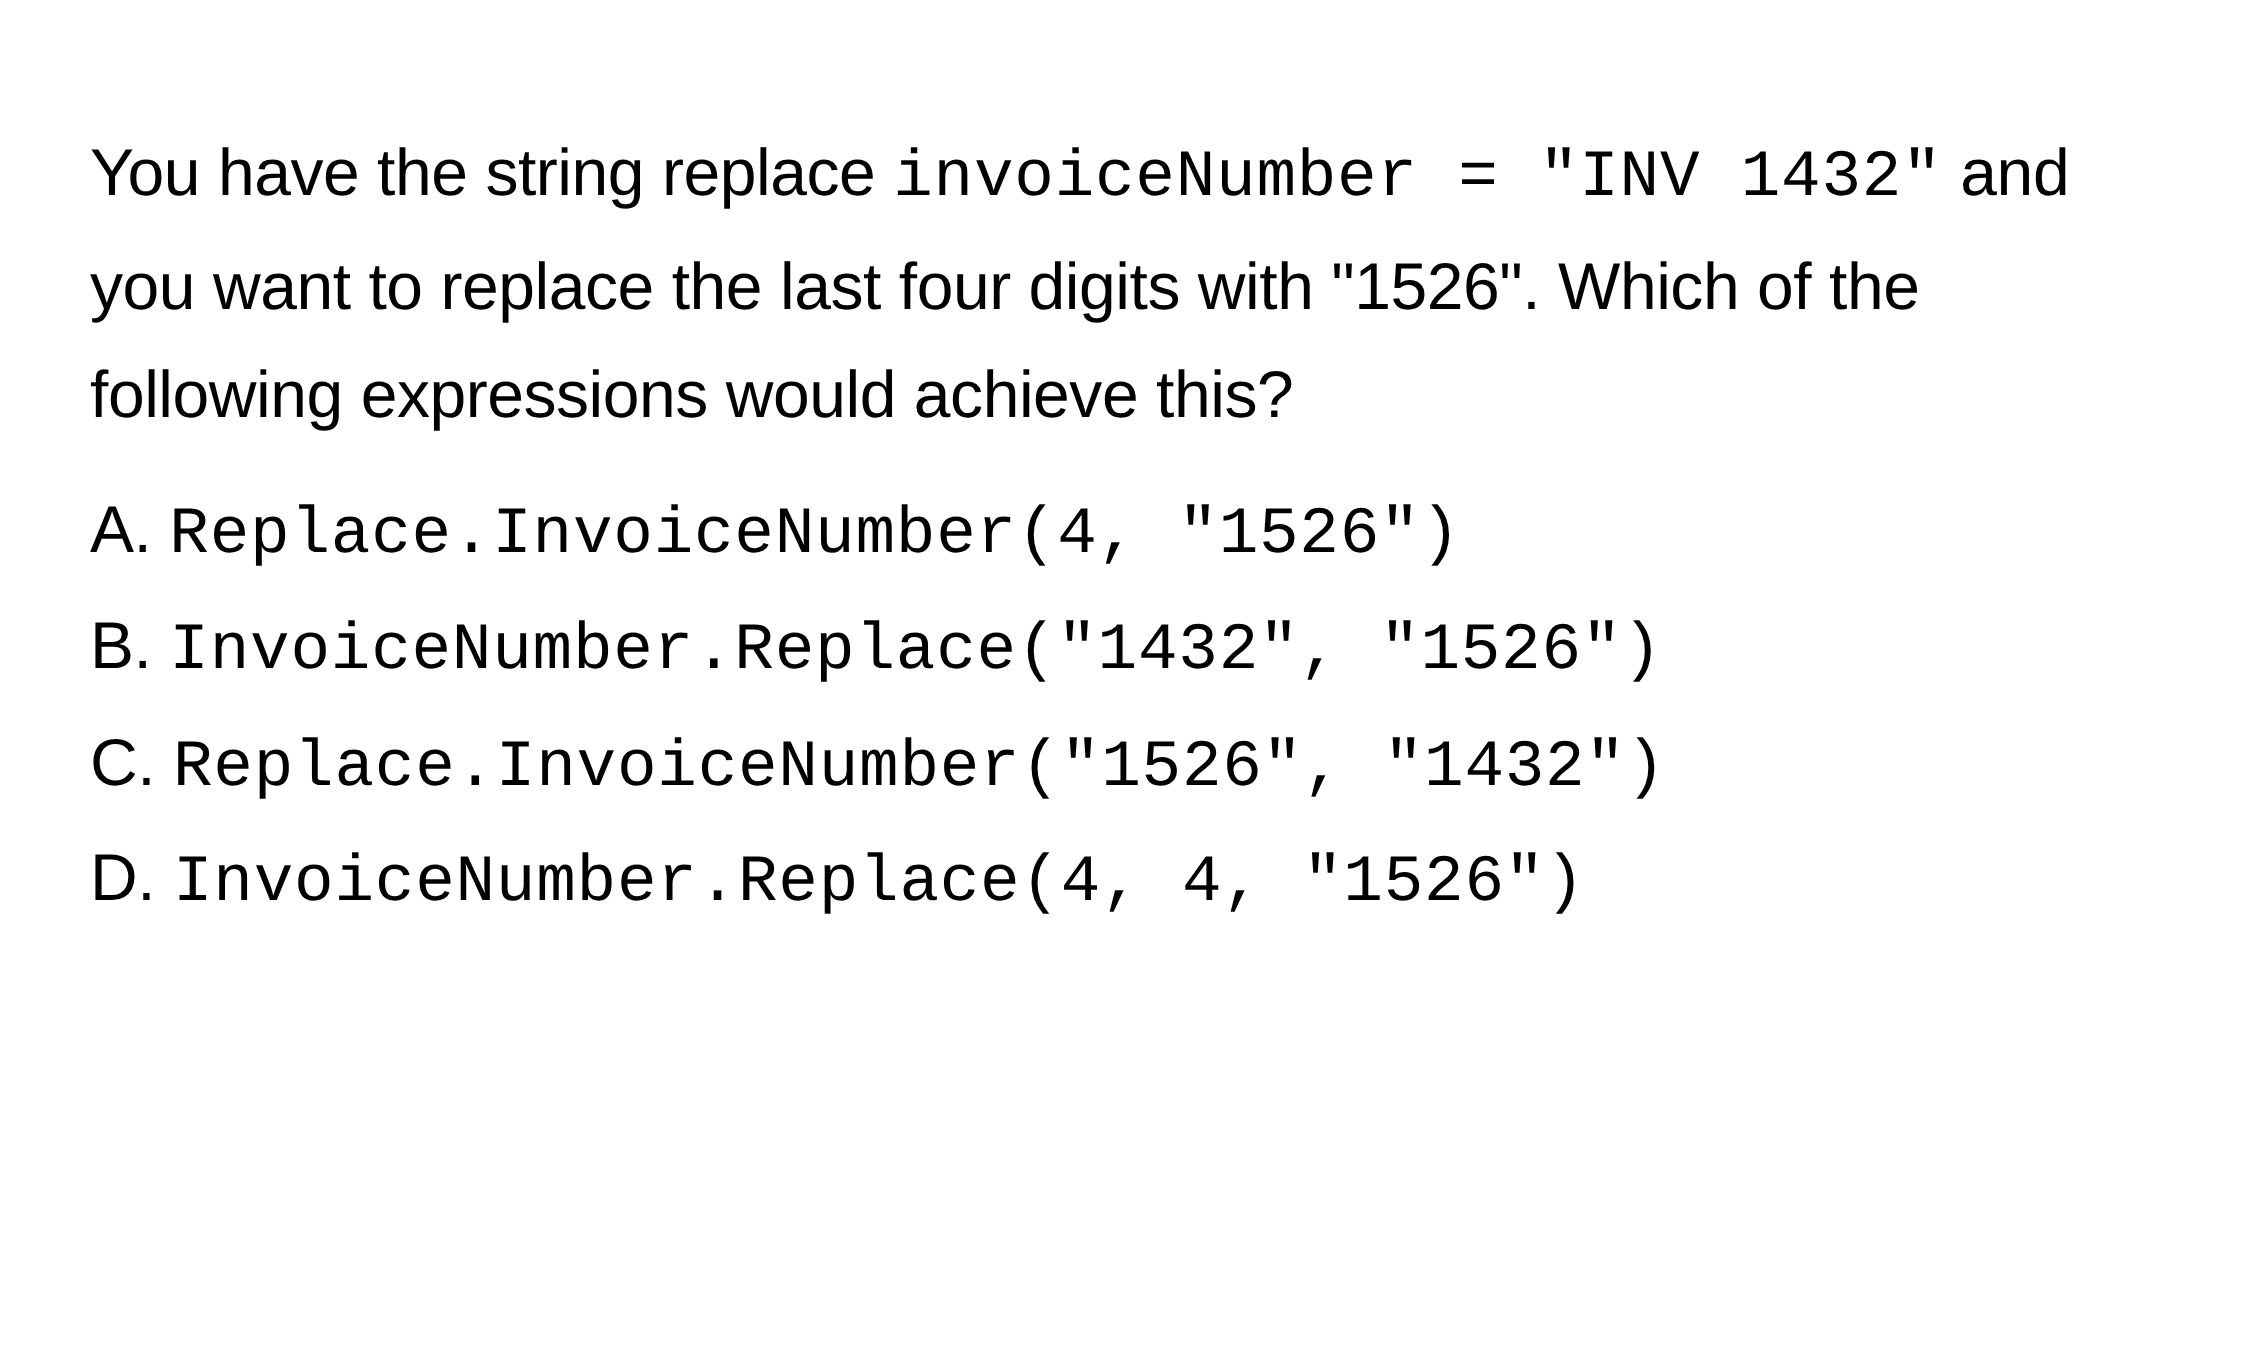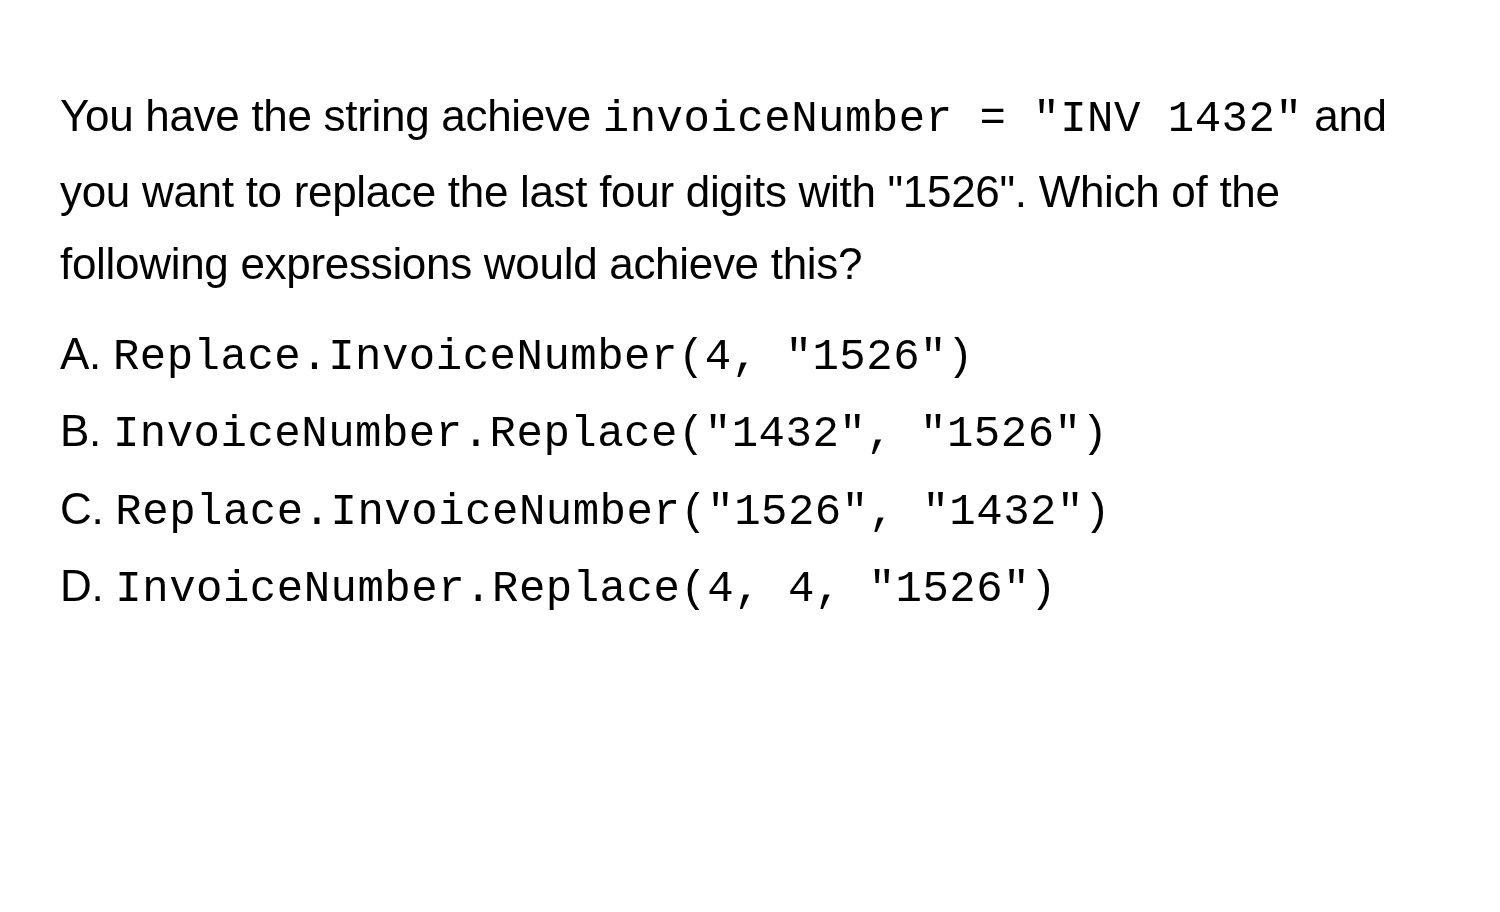--- a/index.html
+++ b/index.html
@@ -33,21 +33,21 @@
       margin-bottom: 4px;
     }
     .option-letter {
       letter-spacing: -0.3px;
     }
   </style>
 </head>
 <body>
 
 <div class="question-text">
-  <span>You have the string achieve </span><span class="code">invoiceNumber = "INV 1432"</span><span> and you want to replace the last four digits with "1526". Which of the following expressions would achieve this?</span>
+  <span>You have the string replace </span><span class="code">invoiceNumber = "INV 1432"</span><span> and you want to replace the last four digits with "1526". Which of the following expressions would achieve this?</span>
 </div>
 
 <div class="options">
   <div class="option">
     <span class="option-letter">A. </span><span class="code">Replace.InvoiceNumber(4, "1526")</span>
   </div>
   <div class="option">
     <span class="option-letter">B. </span><span class="code">InvoiceNumber.Replace("1432", "1526")</span>
   </div>
   <div class="option">

